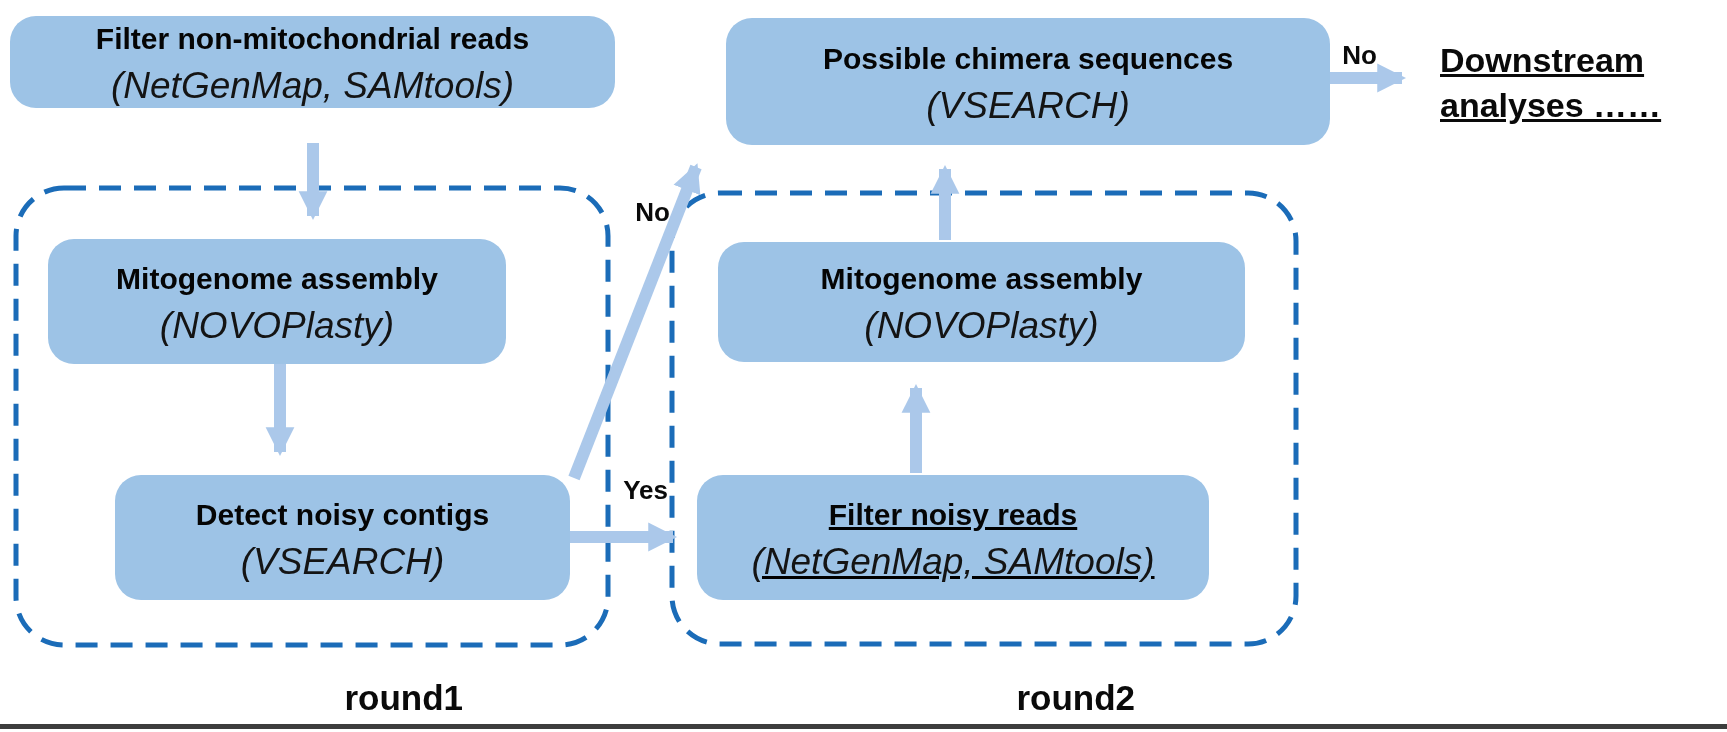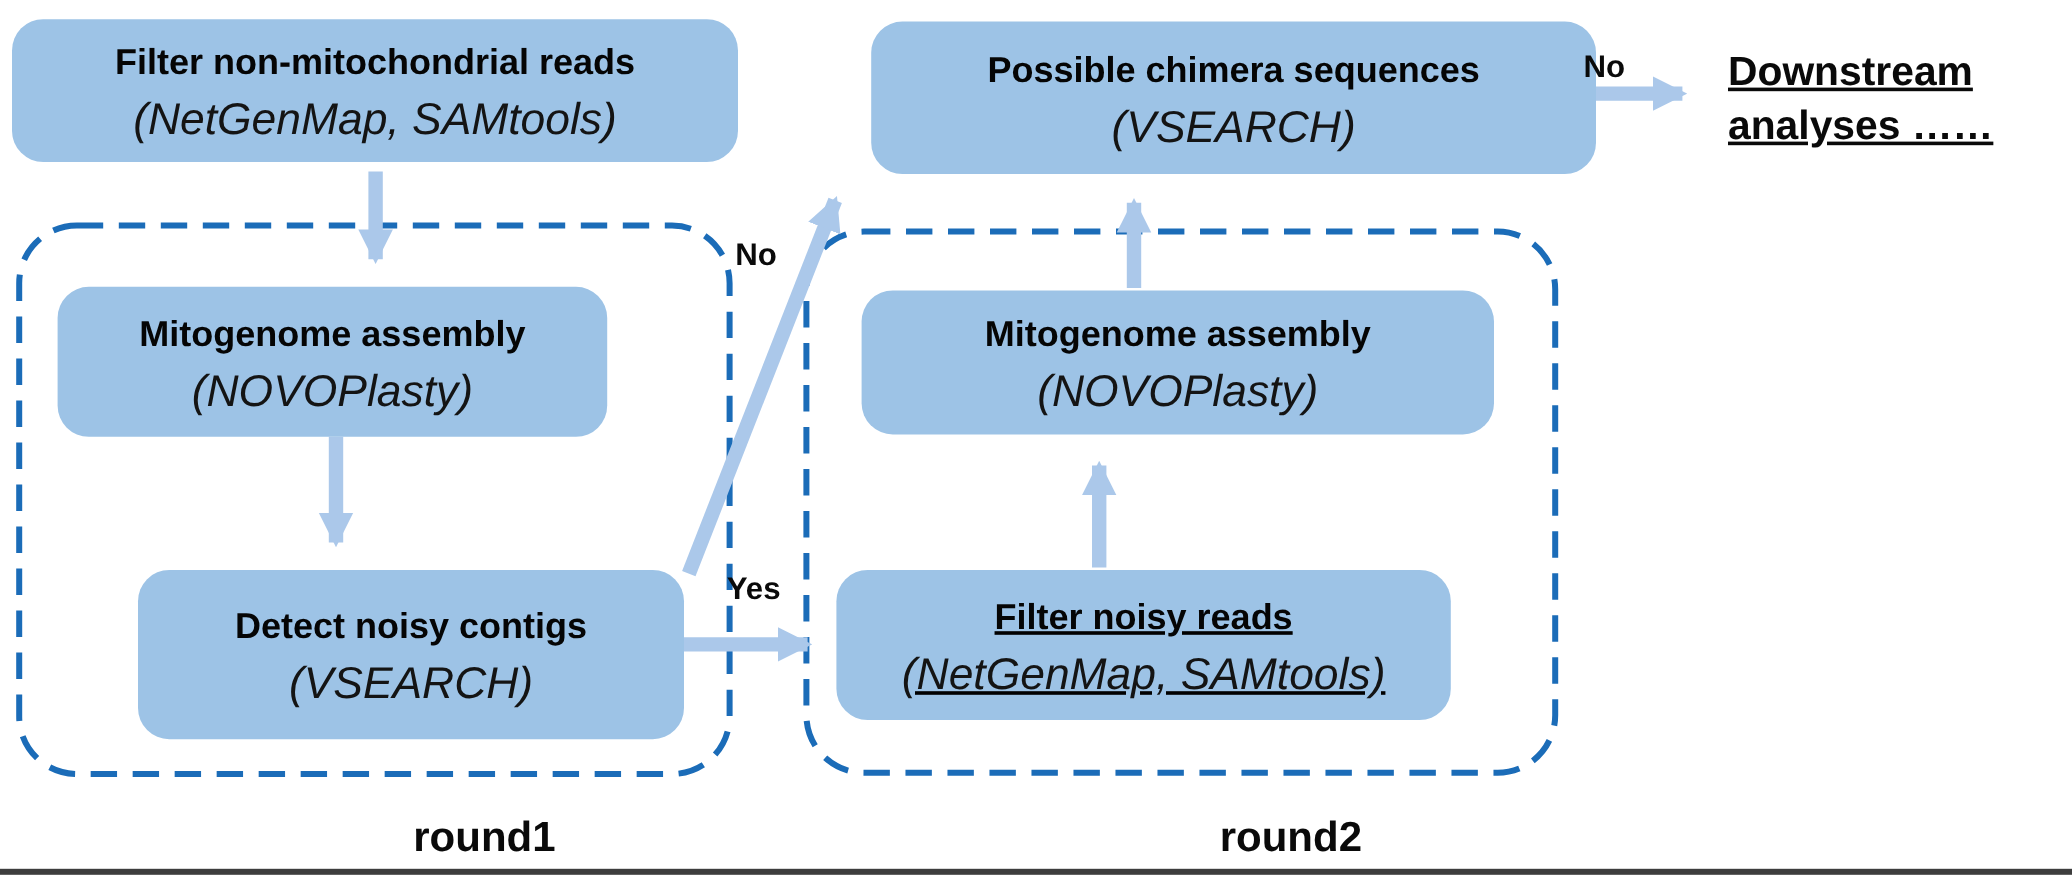--- a/index.html
+++ b/index.html
@@ -19,21 +19,21 @@
     display:flex;flex-direction:column;
     align-items:center;justify-content:center;
     row-gap:12px;
     text-align:center;
   }
   .step-title{font-weight:700;font-size:30px;line-height:36px;color:#050505;}
   .step-tools{font-style:italic;font-size:37px;line-height:34px;color:#141414;}
   .edge-label{
     position:absolute;
     font-weight:700;font-size:26px;line-height:30px;
-    text-align:center;color:#0a0a0a;
+    text-align:right;color:#0a0a0a;
   }
   .group-label{
     position:absolute;
     font-weight:700;font-size:35px;line-height:40px;
     text-align:right;color:#0a0a0a;
   }
   .end-node{
     position:absolute;
     font-weight:700;font-size:34px;line-height:45px;
     color:#0a0a0a;
@@ -67,41 +67,41 @@
 
     <line x1="570" y1="537" x2="673" y2="537" stroke="#abc8ea" stroke-width="12" marker-end="url(#ah)"></line>
 
     <line x1="916" y1="473" x2="916" y2="388" stroke="#abc8ea" stroke-width="12" marker-end="url(#ah)"></line>
 
     <line x1="945" y1="240" x2="945" y2="169" stroke="#abc8ea" stroke-width="12" marker-end="url(#ah)"></line>
 
     <line x1="1287" y1="78" x2="1402" y2="78" stroke="#abc8ea" stroke-width="12" marker-end="url(#ah)"></line>
   </svg>
 
-  <div class="step-box" style="left:10px;top:16px;width:605px;height:119px;">
+  <div class="step-box" style="left:10px;top:16px;width:605px;height:92px;">
     <div class="step-title">Filter non-mitochondrial reads</div>
     <div class="step-tools">(NetGenMap, SAMtools)</div>
   </div>
 
   <div class="step-box" style="left:683px;top:18px;width:604px;height:127px;margin-left:43px;">
     <div class="step-title">Possible chimera sequences</div>
     <div class="step-tools">(VSEARCH)</div>
   </div>
 
   <div class="step-box" style="left:48px;top:239px;width:458px;height:125px;">
     <div class="step-title">Mitogenome assembly</div>
     <div class="step-tools">(NOVOPlasty)</div>
   </div>
 
   <div class="step-box" style="left:718px;top:242px;width:527px;height:120px;">
     <div class="step-title">Mitogenome assembly</div>
     <div class="step-tools">(NOVOPlasty)</div>
   </div>
 
-  <div class="step-box" style="left:115px;top:475px;width:455px;height:141px;">
+  <div class="step-box" style="left:115px;top:475px;width:455px;height:125px;">
     <div class="step-title">Detect noisy contigs</div>
     <div class="step-tools">(VSEARCH)</div>
   </div>
 
   <div class="step-box" style="left:697px;top:475px;width:512px;height:125px;text-decoration:underline;">
     <div class="step-title">Filter noisy reads</div>
     <div class="step-tools">(NetGenMap, SAMtools)</div>
   </div>
 
   <div class="edge-label" style="left:590px;top:197px;width:80px;">No</div>

